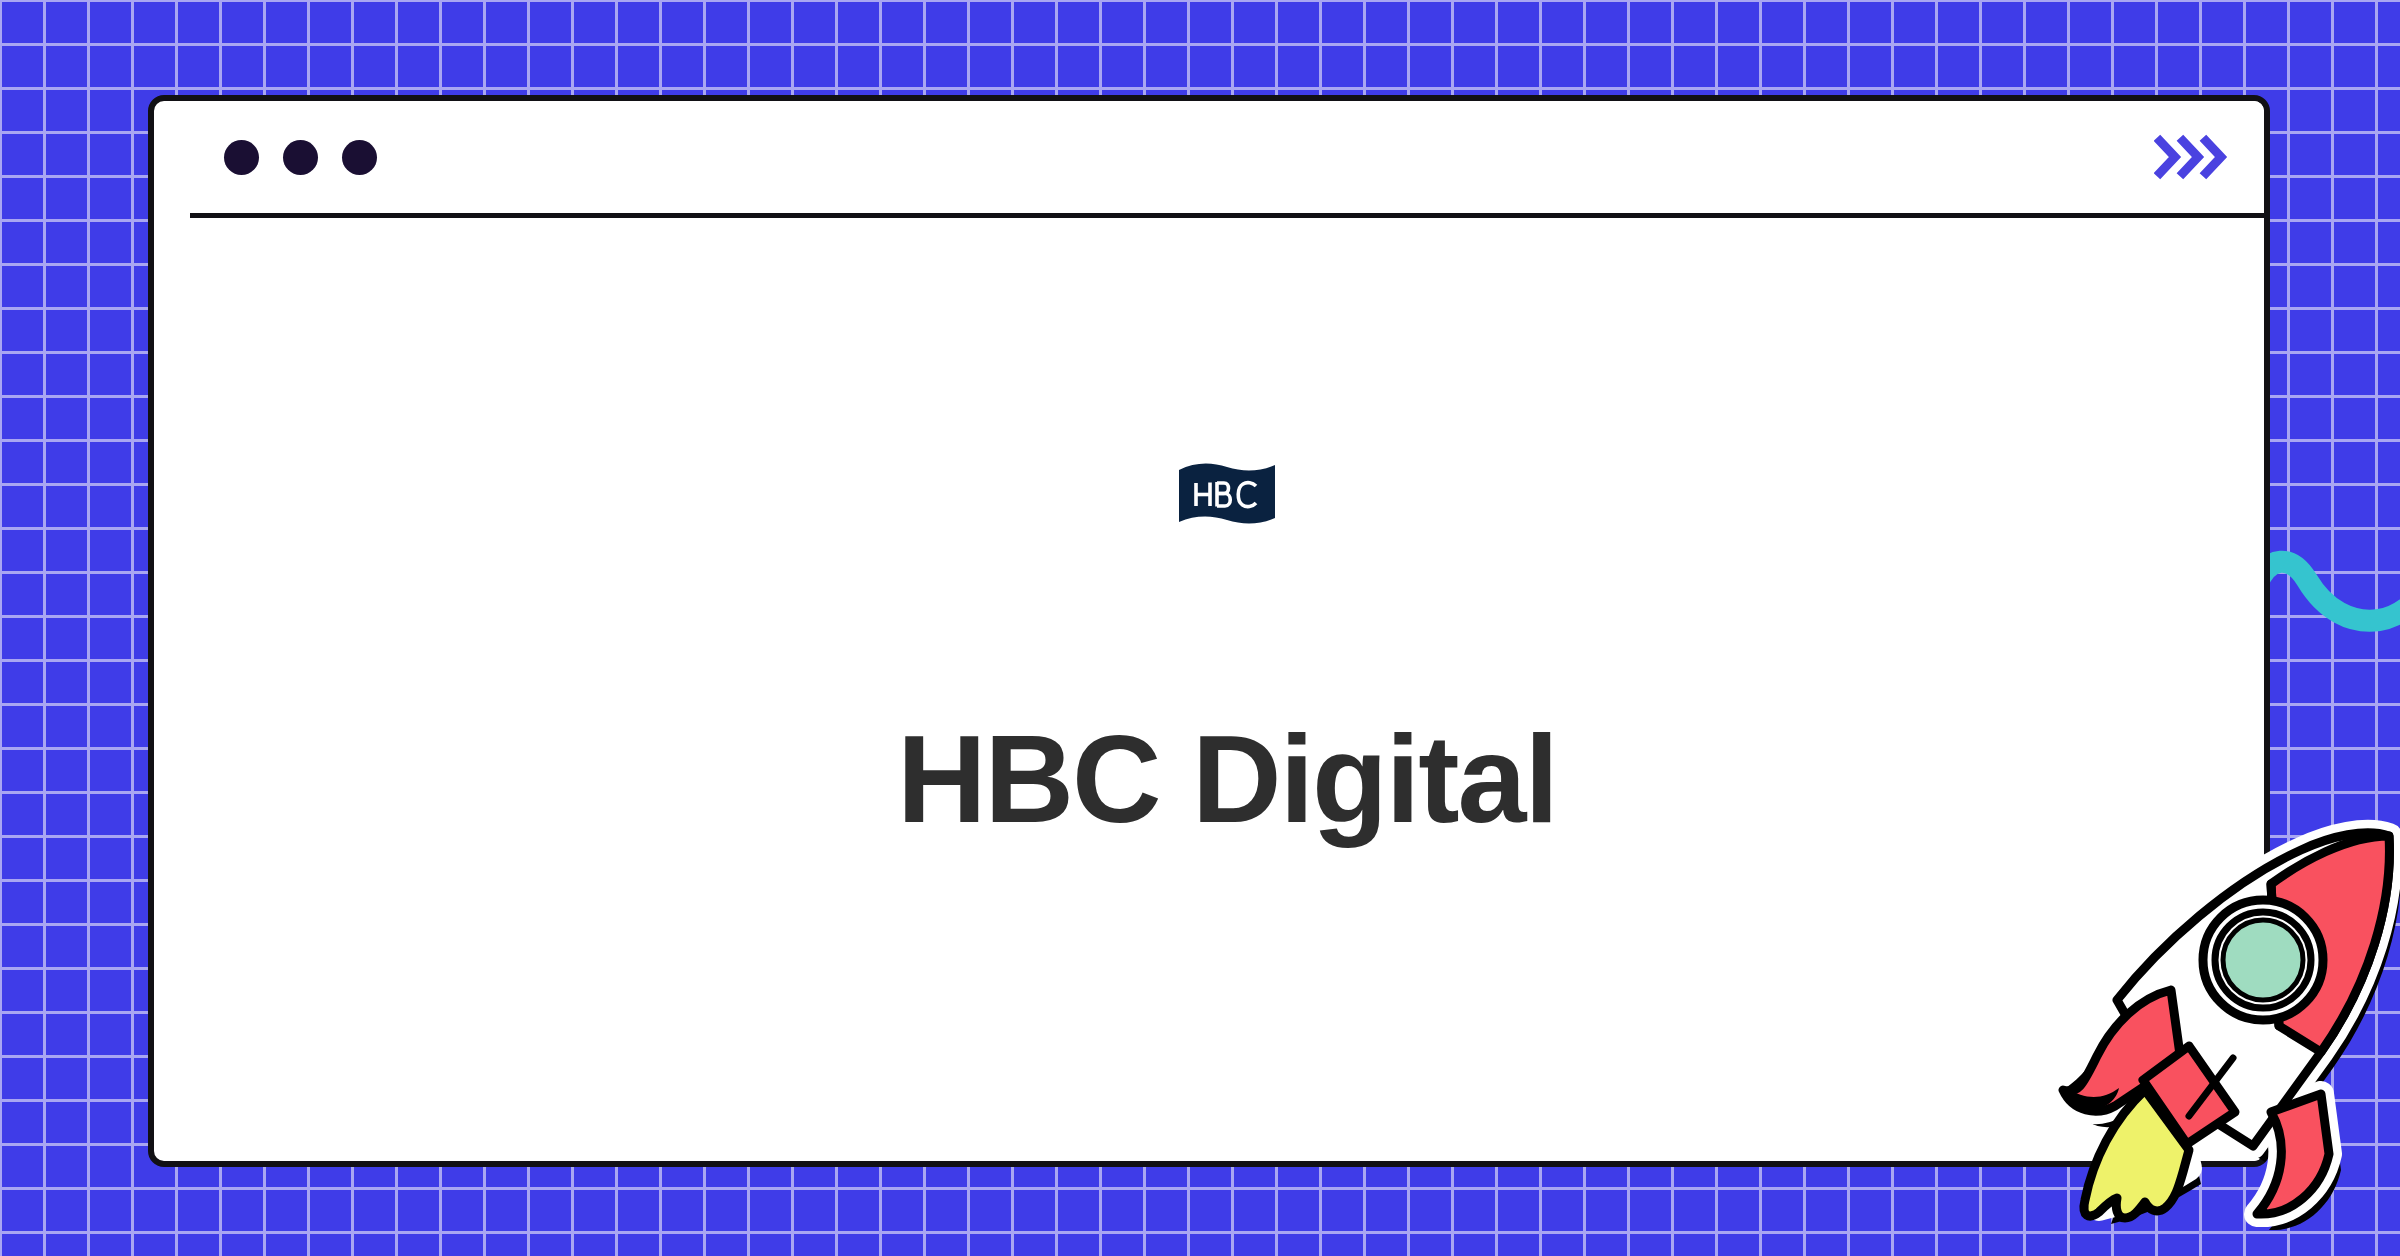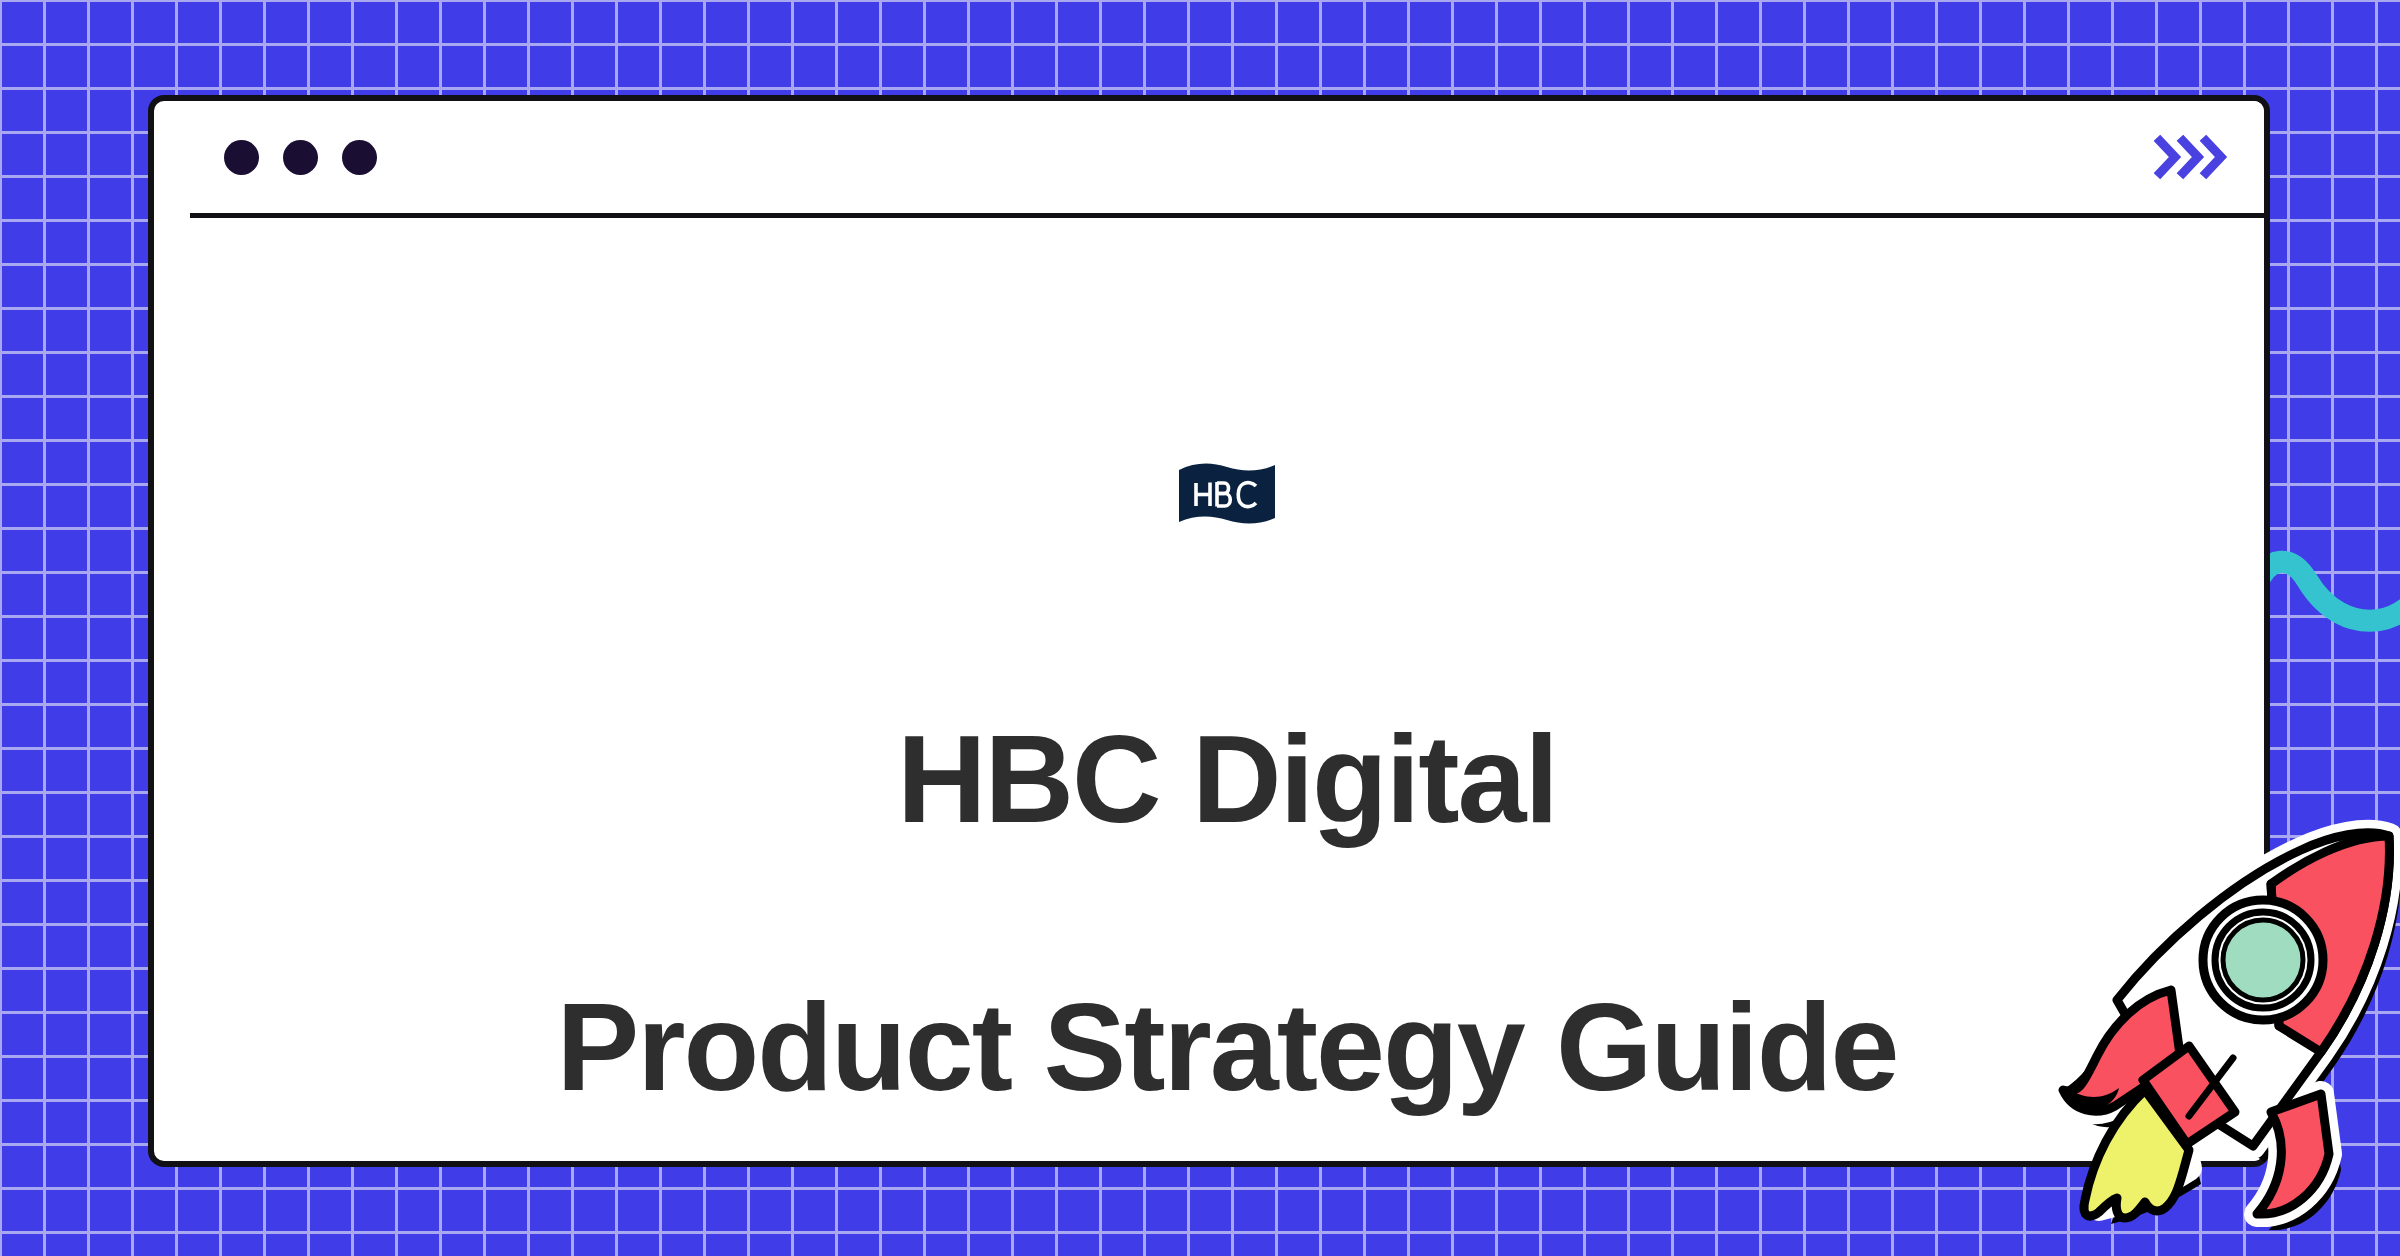--- a/index.html
+++ b/index.html
@@ -172,21 +172,20 @@
           <path d="M40 22 L47 22 C 53 22, 53 32.5, 47 32.5 L40 32.5"></path>
           <path d="M40 32.5 L48 32.5 C 55 32.5, 55 45, 48 45 L40 45"></path>
         </g>
 
         <path d="M79 25 C 75.5 21.5, 70 20.5, 66 23 C 60 26.5, 59.5 40, 65.5 44 C 69.5 46.8, 75.5 45.8, 79 42" fill="none" stroke="#ffffff" stroke-width="3.6" stroke-linecap="butt"></path>
       </svg>
     </span>
 
     <h1 id="page-title">
       <span class="title-line">HBC Digital</span>
-      <span class="title-line">Product Strategy Guide</span>
     </h1>
 
   </div>
 </div>
 
 <svg id="rocket-sticker" viewBox="0 0 380 456" xmlns="http://www.w3.org/2000/svg">
   <g transform="translate(0,0)">
 
     <g transform="translate(6,10)">
       <path d="M368 42 C 372 110, 348 190, 300 258 L 232 352 L 150 300 L 96 206 C 140 150, 210 88, 280 56 C 310 42, 345 34, 368 42 Z" fill="#000"></path>

